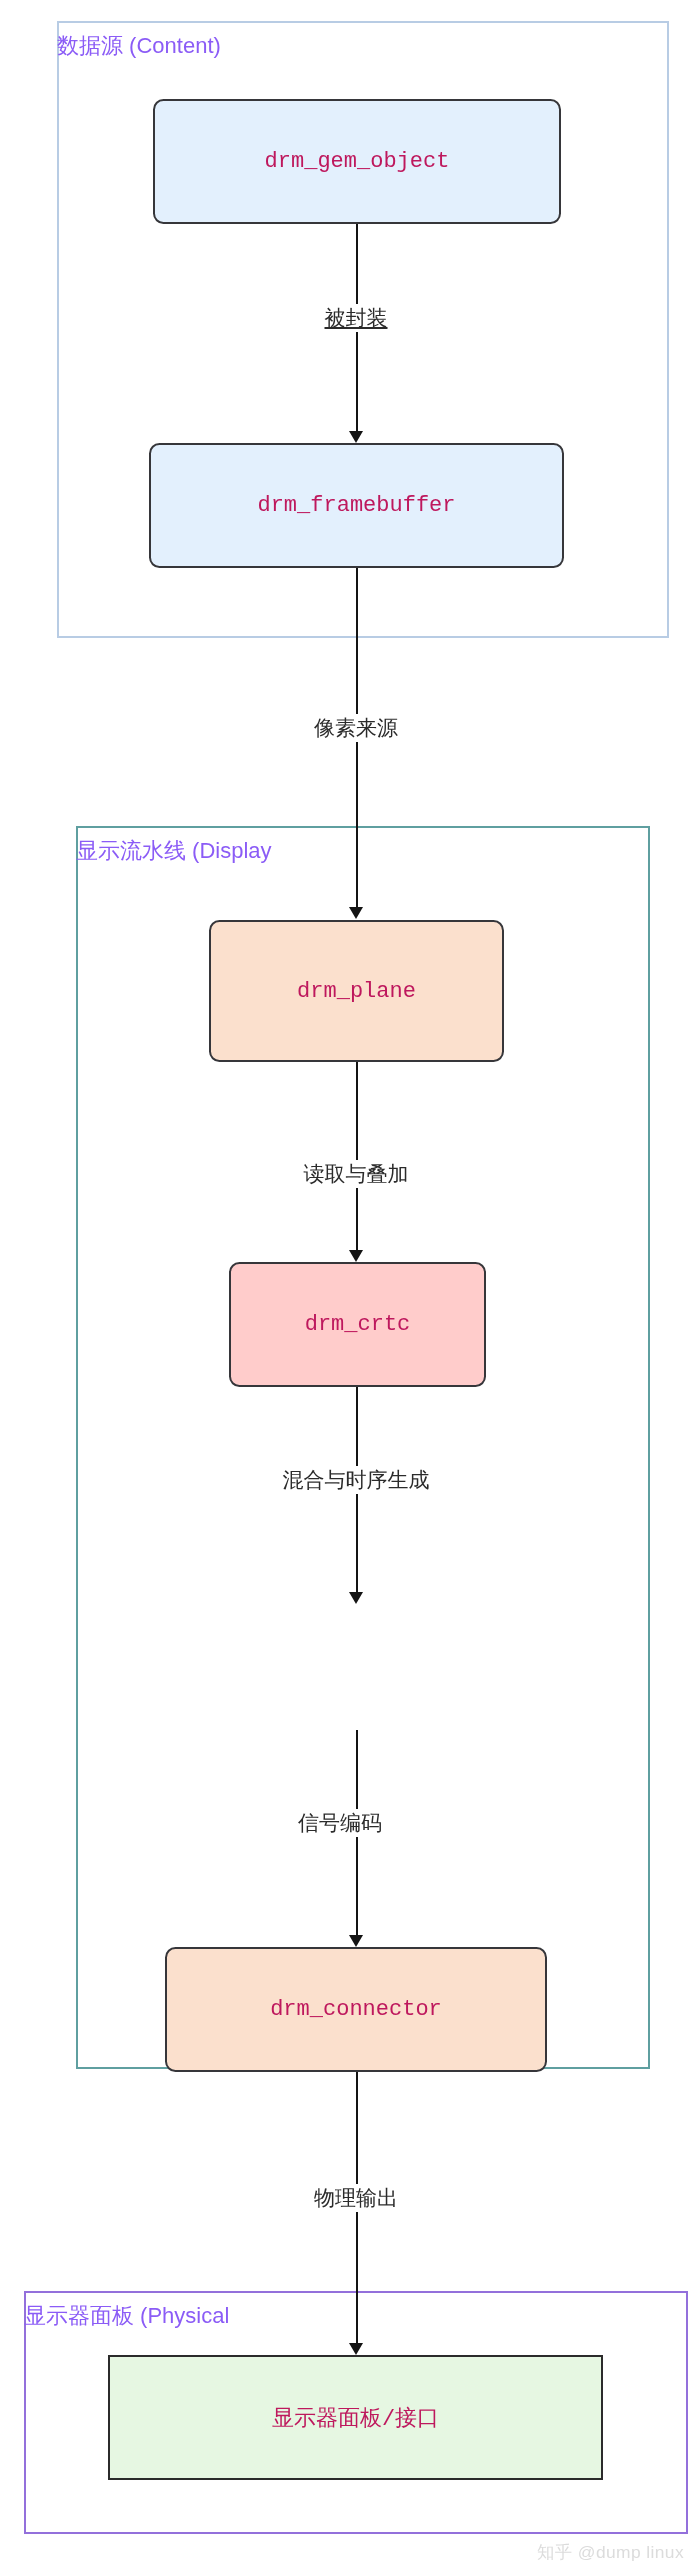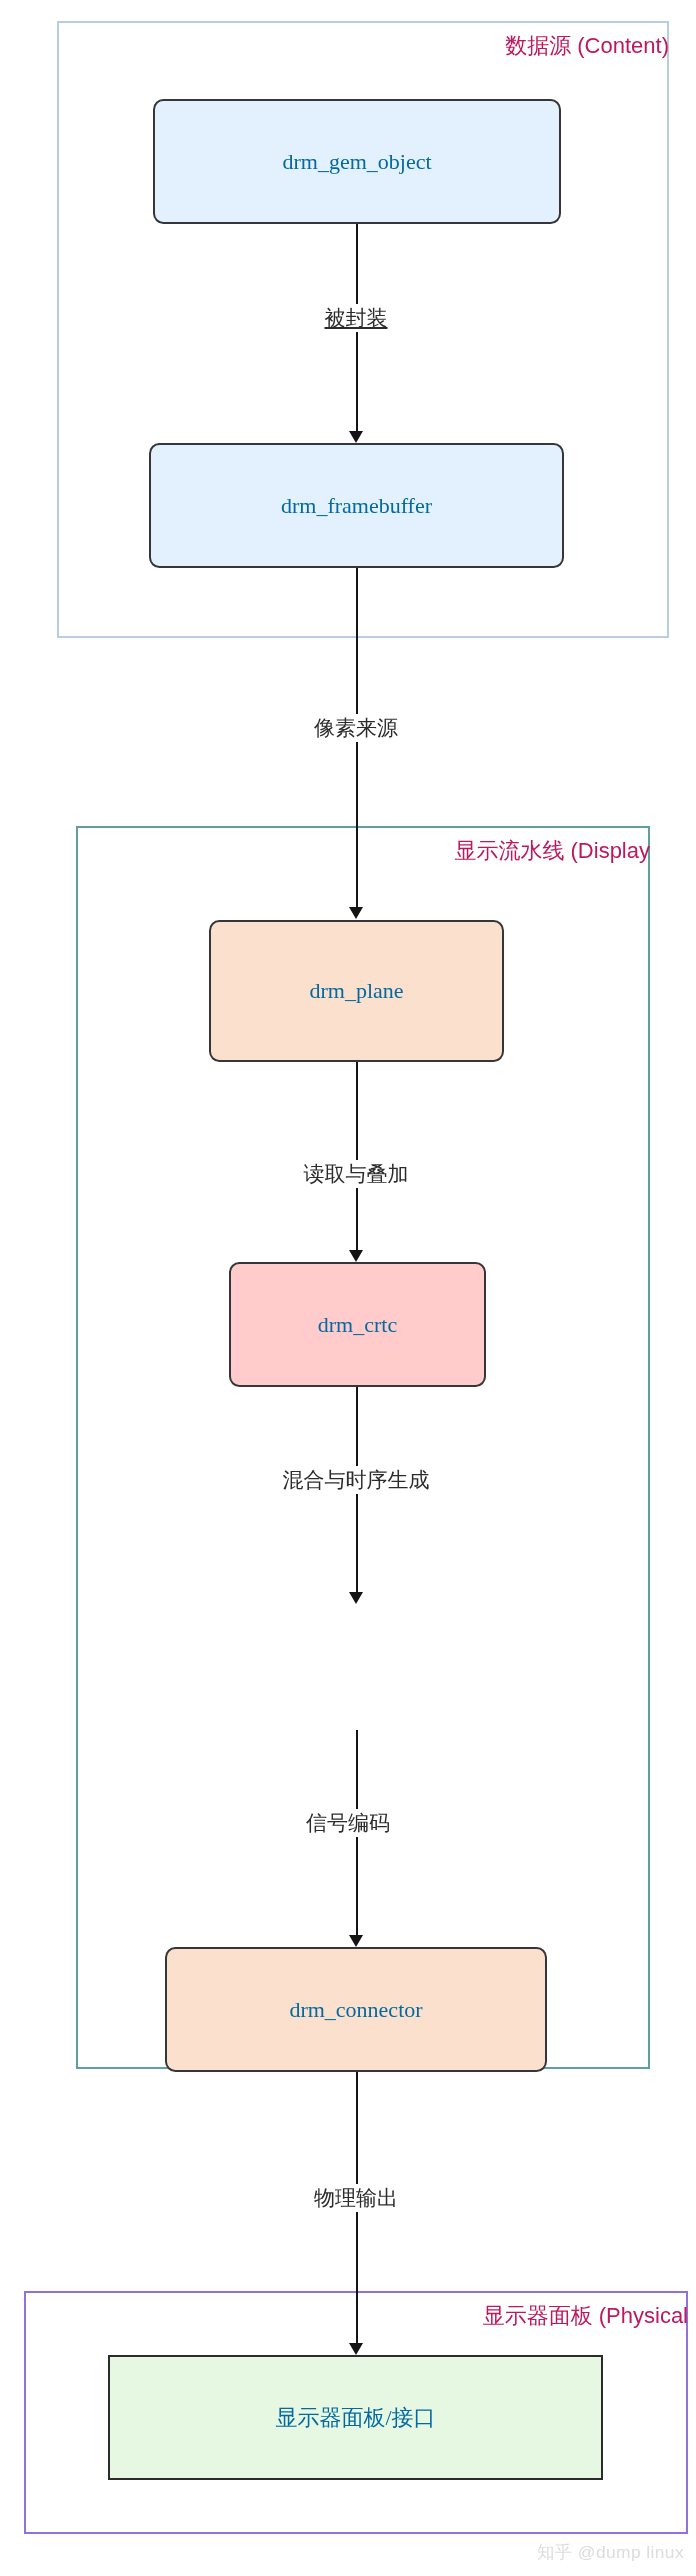--- a/index.html
+++ b/index.html
@@ -21,42 +21,42 @@
   
   .cluster {
     position: absolute;
     box-sizing: border-box;
     background: transparent;
   }
   .cluster-title {
     position: absolute;
     left: 0;
     right: 0;
-    text-align: right;
+    text-align: left;
     font-size: 22px;
-    color: #be185d;
+    color: #8b5cf6;
     white-space: nowrap;
     overflow: hidden;
     font-family: "Liberation Sans", "DejaVu Sans", sans-serif;
   }
 
   
   .node {
     position: absolute;
     box-sizing: border-box;
     display: flex;
     align-items: center;
     justify-content: center;
     font-size: 22px;
-    color: #0369a1;
+    color: #be185d;
     border: 2.6px solid #36363a;
     border-radius: 10.4px;
     text-align: center;
     white-space: nowrap;
-    font-family: Liberation Serif, serif;
+    font-family: Liberation Mono, monospace;
   }
   .node.square { border-radius: 0; }
 
   
   .edge-line {
     position: absolute;
     width: 1.7px;
     background: #141414;
   }
   .edge-head {
@@ -107,21 +107,21 @@
     <div class="edge-head" style="left: 349px; top: 907px;"></div>
     <div class="edge-label" style="left: 356px; top: 714px;">像素来源</div>
     <div class="edge-line" style="left: 356px; top: 1045px; height: 205px;"></div>
     <div class="edge-head" style="left: 349px; top: 1250px;"></div>
     <div class="edge-label" style="left: 356px; top: 1160px;">读取与叠加</div>
     <div class="edge-line" style="left: 356px; top: 1387px; height: 205px;"></div>
     <div class="edge-head" style="left: 349px; top: 1592px;"></div>
     <div class="edge-label" style="left: 356px; top: 1466px;">混合与时序生成</div>
     <div class="edge-line" style="left: 356px; top: 1730px; height: 205px;"></div>
     <div class="edge-head" style="left: 349px; top: 1935px;"></div>
-    <div class="edge-label" style="left: 348px; top: 1809px; font-family: Liberation Mono, monospace;">信号编码</div>
+    <div class="edge-label" style="left: 340px; top: 1809px; font-family: Liberation Mono, monospace;">信号编码</div>
     <div class="edge-line" style="left: 356px; top: 2072px; height: 271px;"></div>
     <div class="edge-head" style="left: 349px; top: 2343px;"></div>
     <div class="edge-label" style="left: 356px; top: 2184px;">物理输出</div>
     <div class="node" style="left: 153px; top: 99px; width: 408px; height: 125px; background: rgb(227, 240, 253); border-color: rgb(54, 54, 58);">drm_gem_object</div>
     <div class="node" style="left: 149px; top: 443px; width: 415px; height: 125px; background: rgb(227, 240, 253); border-color: rgb(54, 54, 58);">drm_framebuffer</div>
     <div class="node" style="left: 209px; top: 920px; width: 295px; height: 142px; background: rgb(251, 224, 205); border-color: rgb(54, 54, 58);">drm_plane</div>
     <div class="node" style="left: 229px; top: 1262px; width: 257px; height: 125px; background: rgb(255, 204, 203); border-color: rgb(54, 54, 58);">drm_crtc</div>
     <div class="node" style="left: 165px; top: 1947px; width: 382px; height: 125px; background: rgb(251, 224, 205); border-color: rgb(54, 54, 58);">drm_connector</div>
     <div class="node square" style="left: 108px; top: 2355px; width: 495px; height: 125px; background: rgb(230, 247, 226); border-color: rgb(43, 43, 43);">显示器面板/接口</div>
     <div id="watermark">知乎 @dump linux</div>

